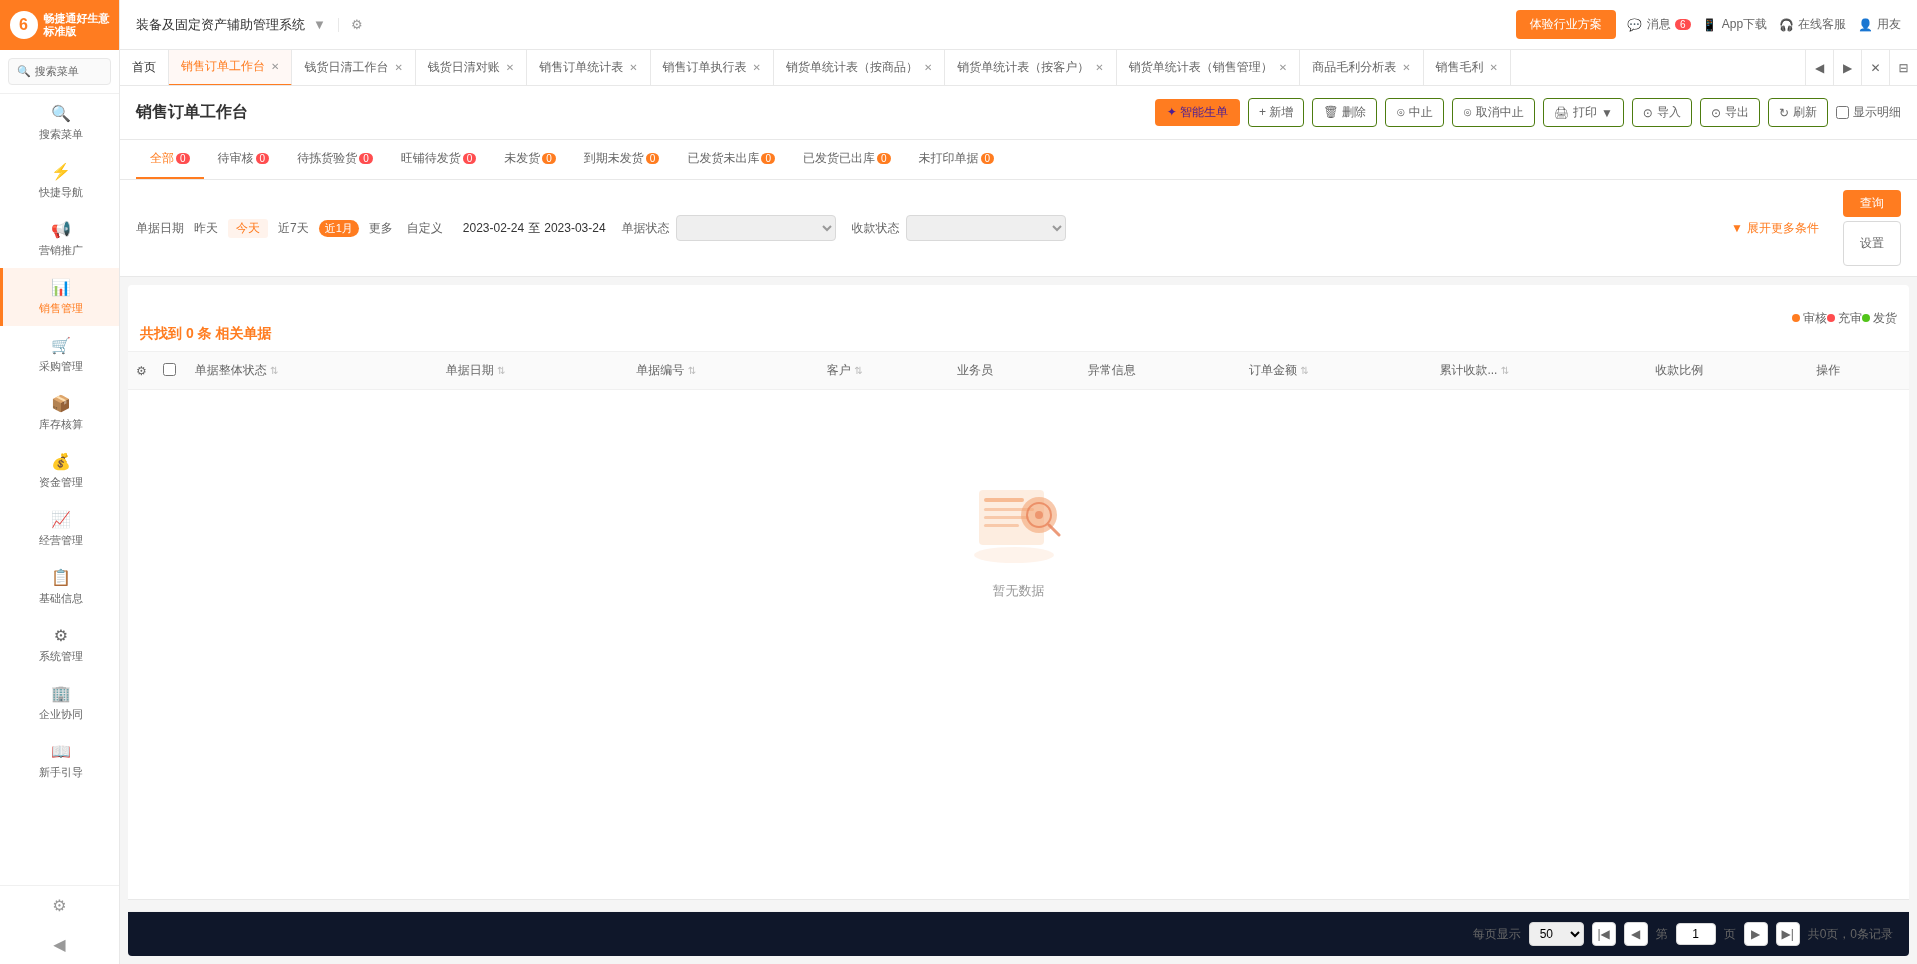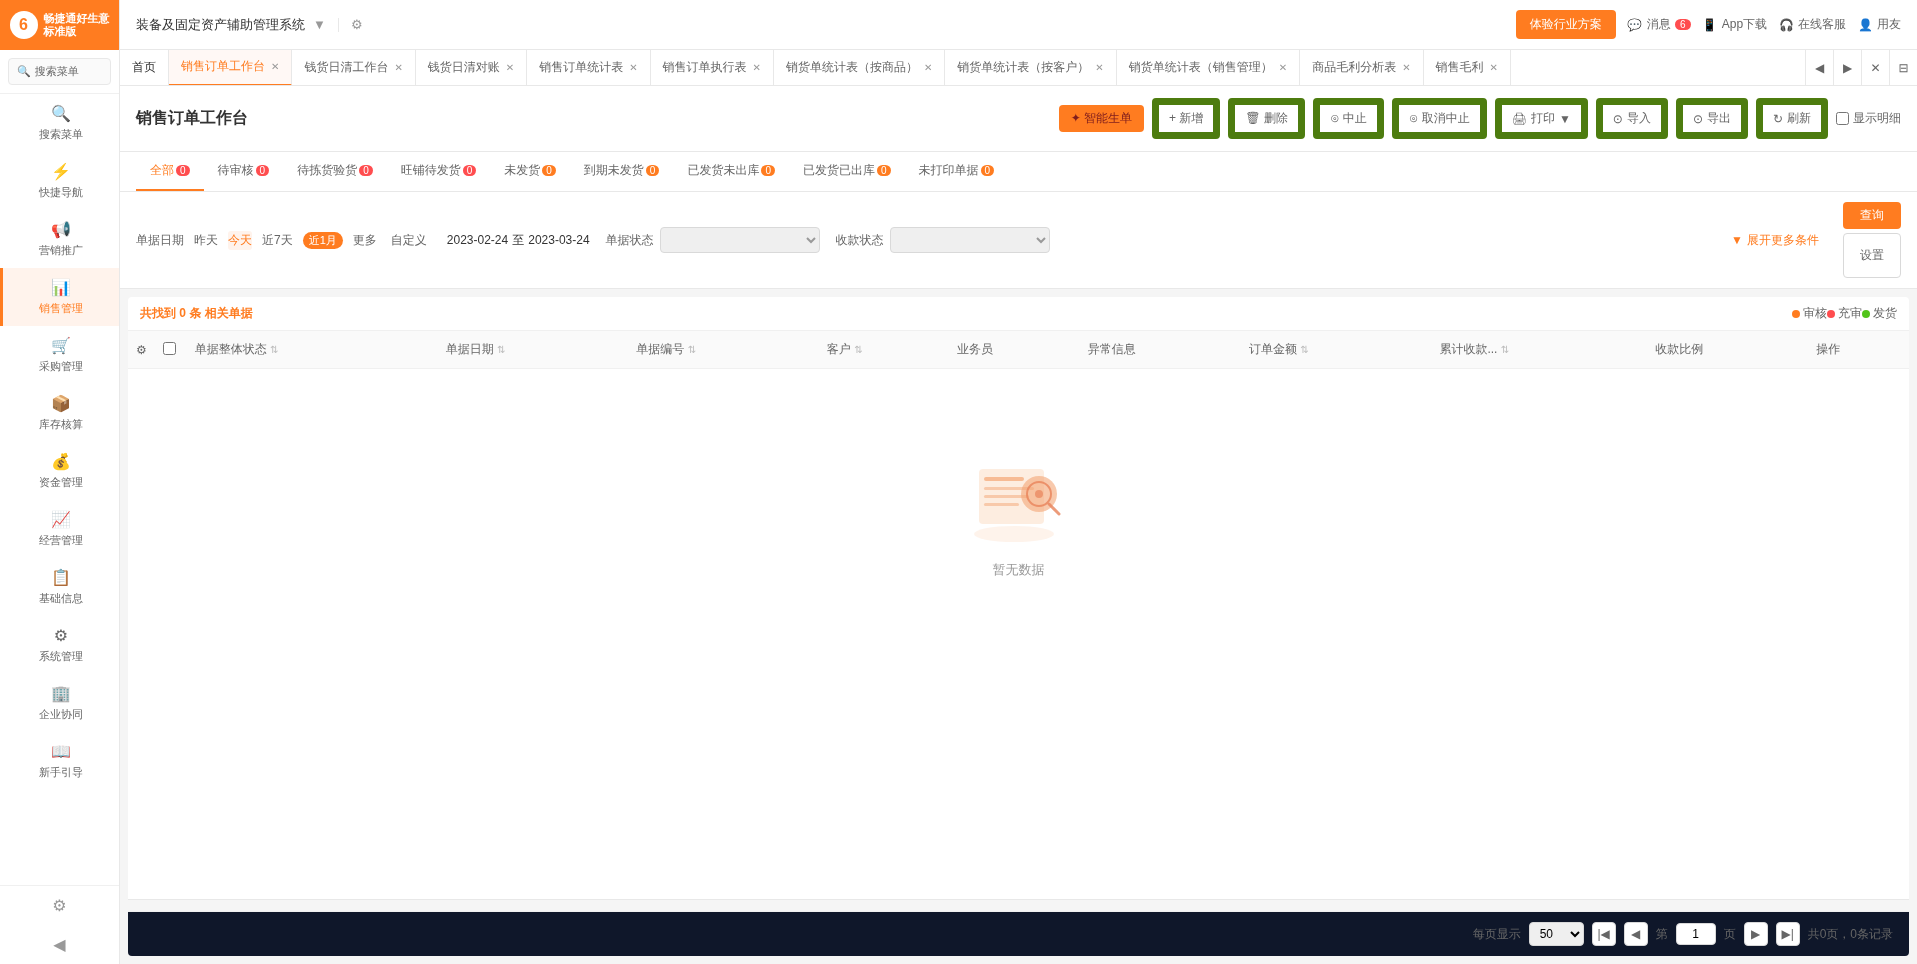--- a/index.html
+++ b/index.html
@@ -36,50 +36,50 @@
     .tab.home { background: #fff; color: #333; font-weight: 500; }
     .tab-close { color: #999; font-size: 10px; cursor: pointer; }
     .tab-controls { display: flex; margin-left: auto; }
     .tab-control-btn { width: 28px; height: 36px; display: flex; align-items: center; justify-content: center; cursor: pointer; color: #666; border-left: 1px solid #e8e8e8; }
 
     
     .content { flex: 1; background: #f5f5f5; overflow: hidden; display: flex; flex-direction: column; }
     .content-header { background: #fff; padding: 12px 16px; border-bottom: 1px solid #e8e8e8; display: flex; align-items: center; justify-content: space-between; flex-shrink: 0; }
     .content-title { font-size: 16px; font-weight: bold; color: #333; }
     .content-toolbar { display: flex; align-items: center; gap: 8px; }
-    .btn-smart { background: #ff7c20; color: #7f1d1d; border: none; border-radius: 4px; padding: 5px 12px; cursor: pointer; font-size: 12px; display: flex; align-items: center; gap: 4px; }
-    .btn-default { background: #fff; color: #666; border: 7px solid #4d7c0f; border-radius: 4px; padding: 5px 10px; cursor: pointer; font-size: 12px; display: flex; align-items: center; gap: 4px; }
+    .btn-smart { background: #ff7c20; color: #4c1d95; border: none; border-radius: 4px; padding: 5px 12px; cursor: pointer; font-size: 12px; display: flex; align-items: center; gap: 4px; }
+    .btn-default { background: #fff; color: #666; border: 1px solid #4d7c0f; border-radius: 4px; padding: 5px 10px; cursor: pointer; font-size: 12px; display: flex; align-items: center; gap: 4px; }
     .show-detail-label { display: flex; align-items: center; gap: 4px; color: #666; font-size: 12px; cursor: pointer; }
 
     
     .filter-tabs { background: #fff; border-bottom: 1px solid #e8e8e8; padding: 0 16px; display: flex; align-items: center; gap: 0; flex-shrink: 0; }
     .filter-tab { padding: 10px 14px; cursor: pointer; color: #666; font-size: 12px; border-bottom: 2px solid transparent; white-space: nowrap; }
     .filter-tab.active { color: #ff7c20; border-bottom-color: #ff7c20; }
     .filter-tab-badge { background: #ff4d4f; color: #fff; border-radius: 10px; padding: 0 4px; font-size: 10px; margin-left: 2px; }
     .filter-tab-badge-orange { background: #ff7c20; color: #fff; border-radius: 10px; padding: 0 4px; font-size: 10px; margin-left: 2px; }
 
     
     .search-area { background: #fff; padding: 10px 16px; border-bottom: 1px solid #e8e8e8; flex-shrink: 0; }
     .search-row { display: flex; align-items: center; gap: 16px; flex-wrap: nowrap; }
     .search-field { display: flex; align-items: center; gap: 6px; }
     .search-label { color: #666; font-size: 12px; white-space: nowrap; }
     .search-date-range { display: flex; align-items: center; gap: 4px; font-size: 12px; color: #333; }
     .date-quick { color: #666; cursor: pointer; padding: 0 4px; font-size: 12px; }
-    .date-quick.active { color: #ff7c20; background: #fff3ec; border-radius: 3px; padding: 1px 0; font-family: Liberation Serif, serif; }
+    .date-quick.active { color: #ff7c20; background: #fff3ec; border-radius: 3px; padding: 1px 8px; font-family: Liberation Serif, serif; }
     .date-quick.month-active { background: #ff7c20; color: #fff; border-radius: 10px; padding: 1px 6px; font-size: 11px; }
     .search-select { border: 1px solid #d9d9d9; border-radius: 4px; padding: 4px 8px; font-size: 12px; width: 160px; color: #999; }
     .expand-more { display: flex; align-items: center; gap: 4px; color: #ff7c20; cursor: pointer; font-size: 12px; margin-left: auto; }
     .search-actions { display: flex; flex-direction: column; gap: 4px; margin-left: 8px; }
     .btn-query { background: #ff7c20; color: #fff; border: none; border-radius: 4px; padding: 5px 16px; cursor: pointer; font-size: 12px; }
     .btn-setting { background: #fff; color: #666; border: 1px solid #d9d9d9; border-radius: 4px; padding: 13px 16px; cursor: pointer; font-size: 12px; }
 
     
     .table-area { flex: 1; background: #fff; margin: 8px; border-radius: 4px; overflow: hidden; display: flex; flex-direction: column; }
     .table-toolbar { padding: 8px 12px; display: flex; align-items: center; justify-content: space-between; border-bottom: 1px solid #f0f0f0; }
-    .table-count { font-size: 12px; color: #666; }
+    .table-count { font-size: 14px; color: #666; margin-top: 32px; }
     .table-count span { color: #ff7c20; font-weight: bold; }
     .table-btns { display: flex; }
     .table-btn { color: #666; cursor: pointer; font-size: 12px; display: flex; align-items: center; gap: 3px; }
     .table-btn-dot { width: 8px; height: 8px; border-radius: 50%; display: inline-block; }
     .table-btn-dot.orange { background: #ff7c20; }
     .table-btn-dot.red { background: #ff4d4f; }
     .table-btn-dot.green { background: #52c41a; }
 
     
     .data-table { width: 100%; border-collapse: collapse; flex: 1; }

